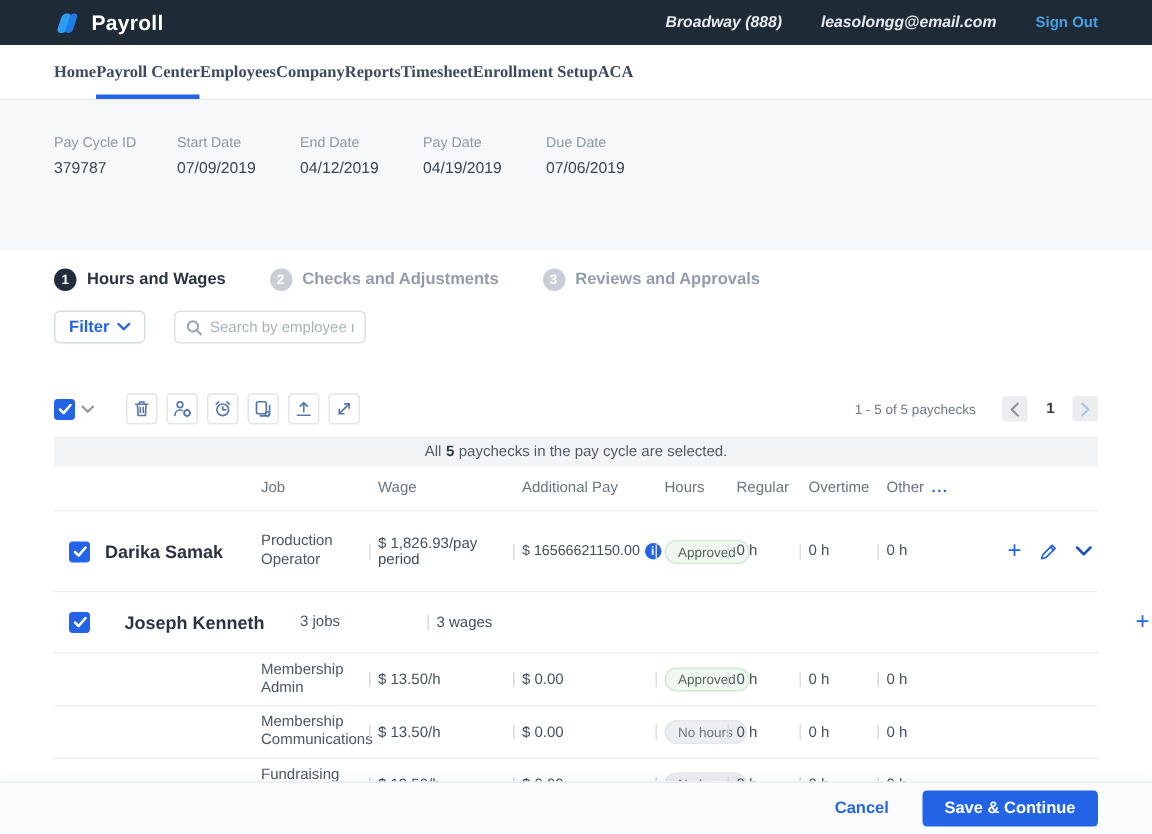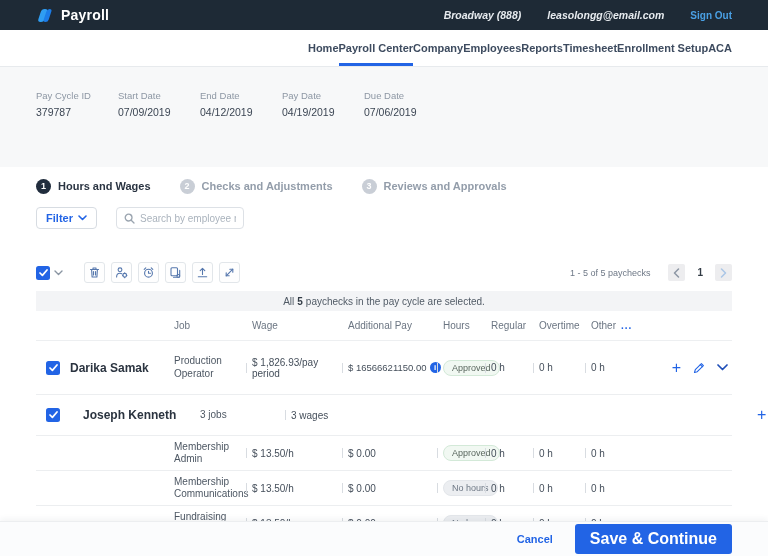--- a/index.html
+++ b/index.html
@@ -8,21 +8,21 @@
 
   
   .topbar { height:30px; background:#1e2a36; display:flex; align-items:center; justify-content:space-between; padding:0 36px; }
   .brand { display:flex; align-items:center; gap:8px; }
   .brand-name { color:#fff; font-size:14px; font-weight:bold; letter-spacing:.2px; }
   .topbar-right { display:flex; align-items:center; gap:26px; }
   .topbar-right .tb-text { color:#e7ebef; font-size:10.5px; font-weight:bold;font-style:italic; }
   .signout { color:#4aa0e4; font-size:10px; font-weight:bold; cursor:pointer; }
 
   
-  .mainnav { height:37px; border-bottom:1px solid #e7eaed; display:flex; align-items:stretch; justify-content:flex-end; padding:0 36px; background:#fff; }
+  .mainnav { height:37px; border-bottom:1px solid #e7eaed; display:flex; align-items:stretch; justify-content:flex-start; padding:0 36px; background:#fff;font-family:Liberation Serif, serif; }
   .nav-item { display:flex; align-items:center; font-size:11px; font-weight:bold; color:#3d4b5f; cursor:pointer; border-bottom:3px solid transparent; padding-top:3px; }
   .nav-item.active { border-bottom-color:#2264e5; }
 
   
   .cycle-header { background:#f7f8f9; height:100px; padding:14px 36px 0 36px; }
   .cycle-title { font-size:25px; font-weight:400; color:#323c48; letter-spacing:.2px; }
   .cycle-fields { display:flex; margin-top:9px; }
   .cycle-field { width:81px; margin-right:1px; }
   .cf-label { font-size:9.5px; color:#8d97a4; }
   .cf-value { font-size:10.5px; color:#3c4654; margin-top:5px; }
@@ -81,21 +81,21 @@
   .badge-green { background:#f1f8f2; border:1px solid #d3e9d8; color:#5a675f; }
   .badge-gray { background:#eceef1; border:1px solid #e3e6ea; color:#6e7885; }
   .info-dot { width:11px; height:11px; border-radius:50%; background:#2264e5; color:#fff; font-size:8px; font-weight:bold; display:inline-flex; align-items:center; justify-content:center; margin-left:3px; flex:none; cursor:pointer; }
   .c-add .addtext { white-space:nowrap; font-size:9.5px; }
   .act-plus { font-size:16px; font-weight:300; color:#2264e5; line-height:1; cursor:pointer; }
   .act { cursor:pointer; display:flex; align-items:center; }
 
   
   .footer { position:absolute; left:0; bottom:0; width:768px; height:35px; background:#fbfcfd; border-top:1px solid #eceef0; box-shadow:0 -2px 6px rgba(40,50,60,.06); display:flex; align-items:center; justify-content:flex-end; gap:22px; padding:0 36px; z-index:5; }
   .cancel-link { font-size:11px; font-weight:bold; color:#2264e5; cursor:pointer; }
-  .save-btn { background:#2264e5; color:#fff; font-size:16px; font-weight:bold; border:none; border-radius:3px; padding:6px 15px; cursor:pointer; font-family:"Liberation Sans",sans-serif; }
+  .save-btn { background:#2264e5; color:#fff; font-size:11px; font-weight:bold; border:none; border-radius:3px; padding:6px 15px; cursor:pointer; font-family:"Liberation Sans",sans-serif; }
 </style>
 </head>
 <body>
 
 <header class="topbar">
   <div class="brand">
     <span style="display:flex;">
       <svg width="17" height="15" viewBox="0 0 17 15">
           <g transform="skewX(-18)">
             <rect x="6" y="1" width="6.5" height="13" rx="3" fill="#2f9df2"></rect>
@@ -108,22 +108,22 @@
   <div class="topbar-right">
     <span class="tb-text">Broadway (888)</span>
     <span class="tb-text">leasolongg@email.com</span>
     <span class="signout">Sign Out</span>
   </div>
 </header>
 
 <nav class="mainnav">
   <div class="nav-item">Home</div>
   <div class="nav-item active">Payroll Center</div>
+  <div class="nav-item">Employees</div>
   <div class="nav-item">Company</div>
-  <div class="nav-item">Employees</div>
   <div class="nav-item">Reports</div>
   <div class="nav-item">Timesheet</div>
   <div class="nav-item">Enrollment Setup</div>
   <div class="nav-item">ACA</div>
 </nav>
 
 <section class="cycle-header">
   <div class="cycle-fields">
     <div class="cycle-field">
       <div class="cf-label">Pay Cycle ID</div>

